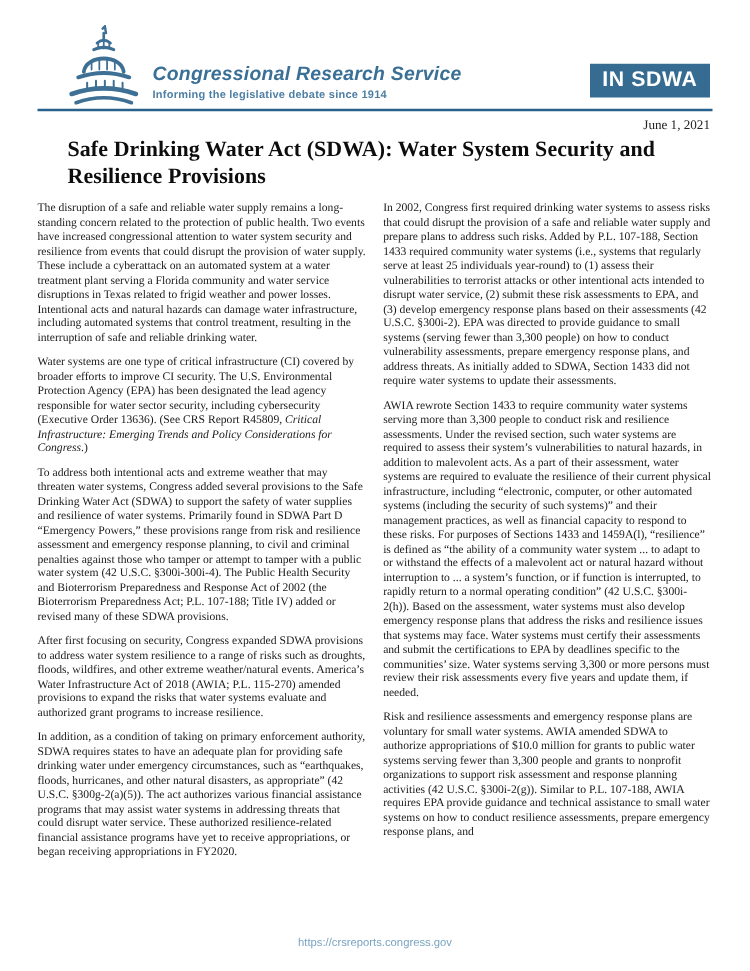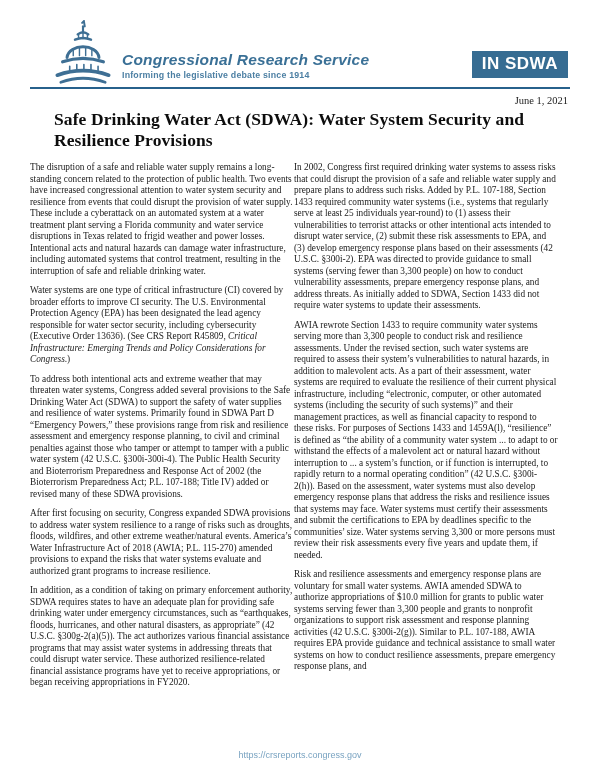--- a/index.html
+++ b/index.html
@@ -42,21 +42,21 @@
     font-size:10.5px;color:#222222;
   }
   .doc-title{
     position:absolute;left:30px;right:30px;top:109px;
     font-size:17.5px;font-weight:bold;color:#0d0d0d;
     line-height:1.18;letter-spacing:.1px;margin-left:24px;
   }
   
   .columns{
     position:absolute;left:30px;top:162px;width:540px;
-    display:flex;
+    display:flex;gap:13px;
   }
   .col{width:264px;}
   .body-para{
     margin:0 0 8px 0;
     font-size:9.3px;line-height:11.5px;
     text-align:left;color:#1a1a1a;
   }
   .body-para .it{font-style:italic;}
   .section-heading{
     font-family:"Liberation Sans", sans-serif;

